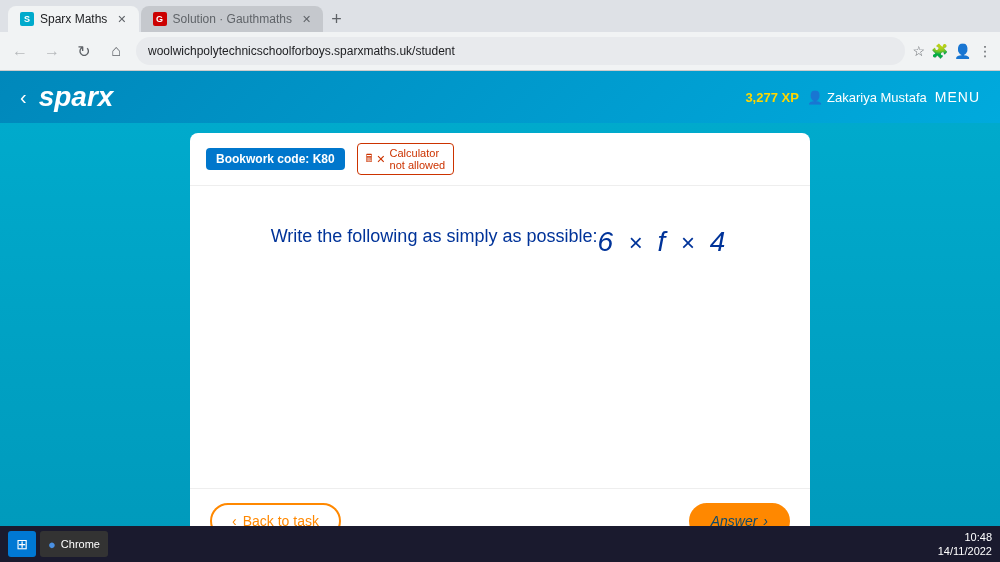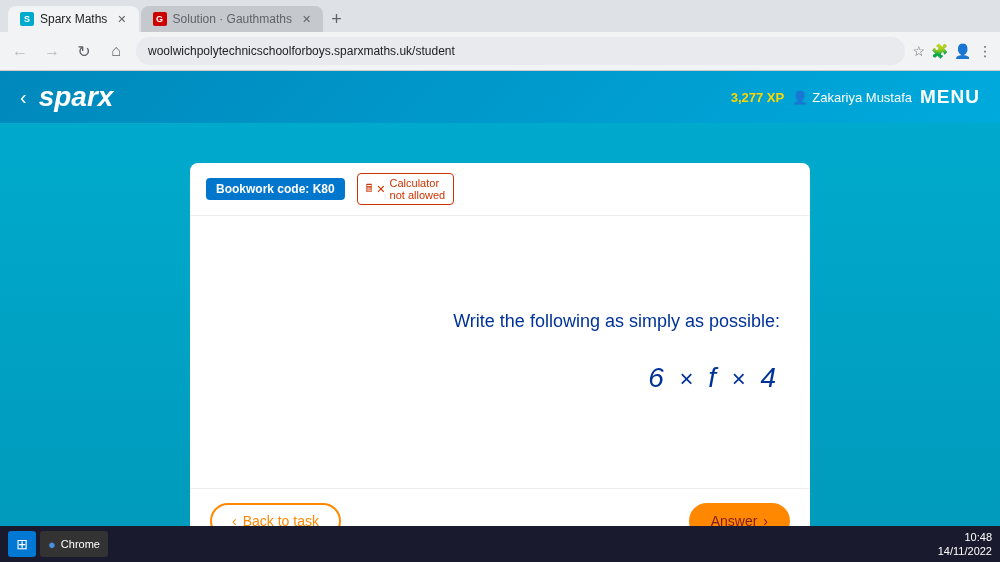--- a/index.html
+++ b/index.html
@@ -146,43 +146,42 @@
     }
     .user-info {
       color: #fff;
       font-size: 13px;
       display: flex;
       align-items: center;
       gap: 4px;
     }
     .menu-btn {
       color: #fff;
-      font-size: 19px;
-      font-weight: bold;
+      font-size: 14px;
+      font-weight: normal;
       cursor: pointer;
       letter-spacing: 1px;
     }
 
     
     .main-content {
       background: linear-gradient(180deg, #00aacc 0%, #0099bb 100%);
       display: flex;
       justify-content: center;
       padding: 10px 0;
       height: calc(562px - 32px - 38px - 52px);
     }
 
     .question-card {
       background: #fff;
       border-radius: 8px;
       width: 620px;
       position: relative;
       display: flex;
       flex-direction: column;
-      margin-top: 30px;
     }
 
     .card-header {
       display: flex;
       align-items: center;
       padding: 10px 16px;
       border-bottom: 1px solid #eee;
       gap: 12px;
     }
 
@@ -202,22 +201,22 @@
       font-size: 11px;
       color: #cc3300;
       border: 1px solid #cc3300;
       border-radius: 4px;
       padding: 3px 8px;
     }
 
     .question-body {
       flex: 1;
       display: flex;
-      flex-direction: column;
-      align-items: flex-end;
+      flex-direction: row;
+      align-items: flex-start;
       justify-content: center;
       padding: 40px 30px;
     }
 
     .question-text {
       color: #003399;
       font-size: 18px;
       text-align: center;
       margin-bottom: 30px;
     }
@@ -252,28 +251,29 @@
       font-size: 14px;
       cursor: pointer;
       display: flex;
       align-items: center;
       gap: 6px;
     }
 
     .btn-filled {
       background: #ff8800;
       border: 2px solid #ff8800;
-      color: #7f1d1d;
+      color: #0c4a6e;
       border-radius: 24px;
       padding: 8px 20px;
       font-size: 14px;
       cursor: pointer;
       display: flex;
       align-items: center;
       gap: 6px;
+      font-style: italic;
     }
 
     
     .taskbar {
       position: fixed;
       bottom: 0;
       width: 1000px;
       height: 36px;
       background: #1a1a2e;
       display: flex;

